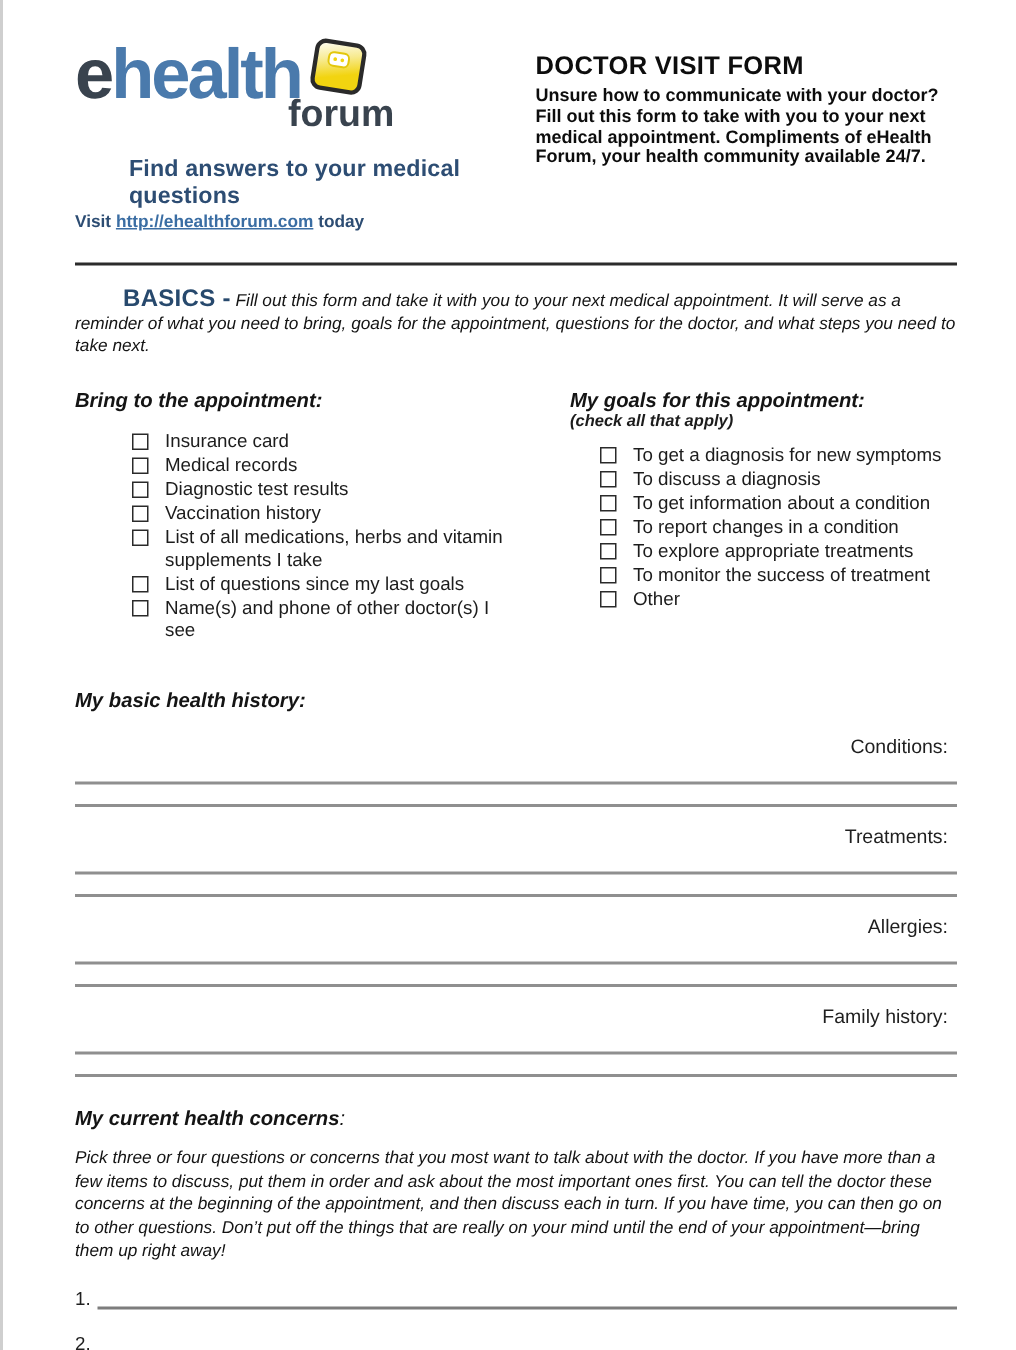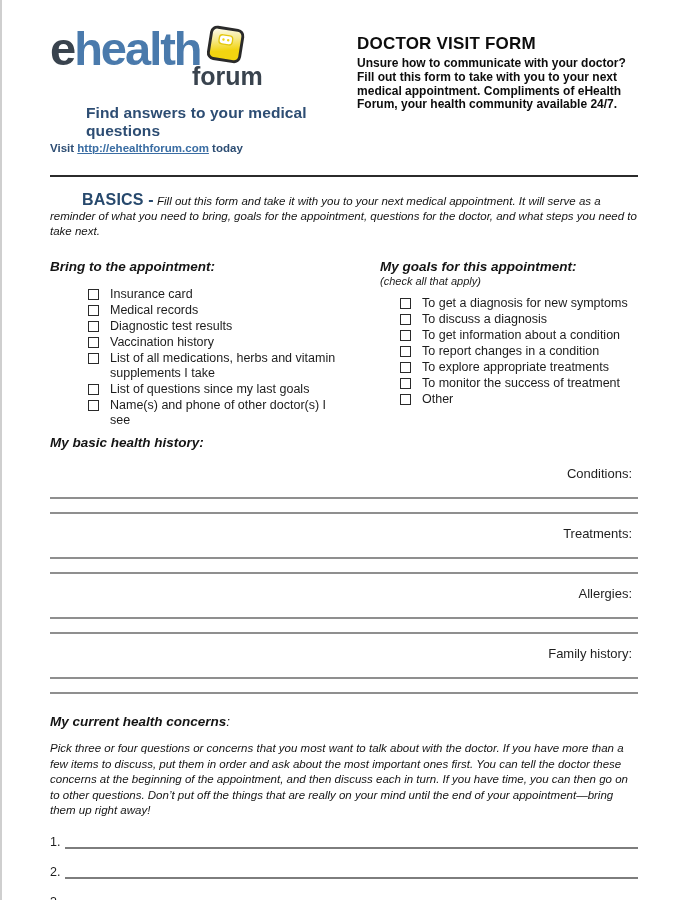--- a/index.html
+++ b/index.html
@@ -32,28 +32,28 @@
   
   .divider{margin-top:21px;border:0;border-top:2px solid #2b2b2b;height:0;}
   
   .basics{margin-top:15px;font-size:11.5px;font-style:italic;line-height:15px;color:#141414;}
   .basics-label{font-size:16px;font-weight:bold;font-style:normal;color:var(--navy,#27496d);letter-spacing:0.2px;margin-left:32px;}
   
   .cols{display:flex;margin-top:20px;}
   .col-left{width:330px;flex:none;}
   .col-right{flex:1;}
   .col-title{font-size:13.5px;font-weight:bold;font-style:italic;color:#141414;}
-  .col-sub{font-size:11px;font-style:italic;color:#1c1c1c;margin-top:1px;}
+  .col-sub{font-size:11px;font-style:italic;color:#1c1c1c;margin-top:1px;font-weight:bold;}
   .chk-list{margin-top:13px;padding-left:38px;}
   .col-right .chk-list{margin-top:9px;padding-left:20px;}
   .chk-item{display:flex;margin-bottom:1px;font-size:12.5px;line-height:15px;color:#1c1c1c;cursor:pointer;}
   .chk-box{flex:none;width:9px;height:9px;border:1.5px solid #2a2a2a;margin-top:2px;margin-right:11px;background:#fff;}
   .col-left .chk-label{max-width:232px;}
   
-  .sec-title{margin-top:6px;font-size:13.5px;font-weight:bold;font-style:italic;color:#141414;}
+  .sec-title{margin-top:30px;font-size:13.5px;font-weight:bold;font-style:italic;color:#141414;}
   .field-group{margin-top:12px;}
   .field-group.first{margin-top:16px;}
   .field-row{display:flex;align-items:flex-end;height:16px;font-size:13px;color:#1f1f1f;flex-direction:column;}
   .field-label{white-space:nowrap;padding-right:6px;}
   .field-line{flex:1;border-bottom:1.5px solid var(--line-dark,#4a4a4a);height:14px;cursor:text;}
   .extra-line{border-bottom:2px solid var(--line-gray,#8f8f8f);height:0;margin-top:15px;cursor:text;}
   .extra-line + .extra-line{margin-top:13px;}
   
   .concerns-title{margin-top:20px;font-size:13.5px;font-style:italic;color:#141414;}
   .concerns-title .bold{font-weight:bold;}

